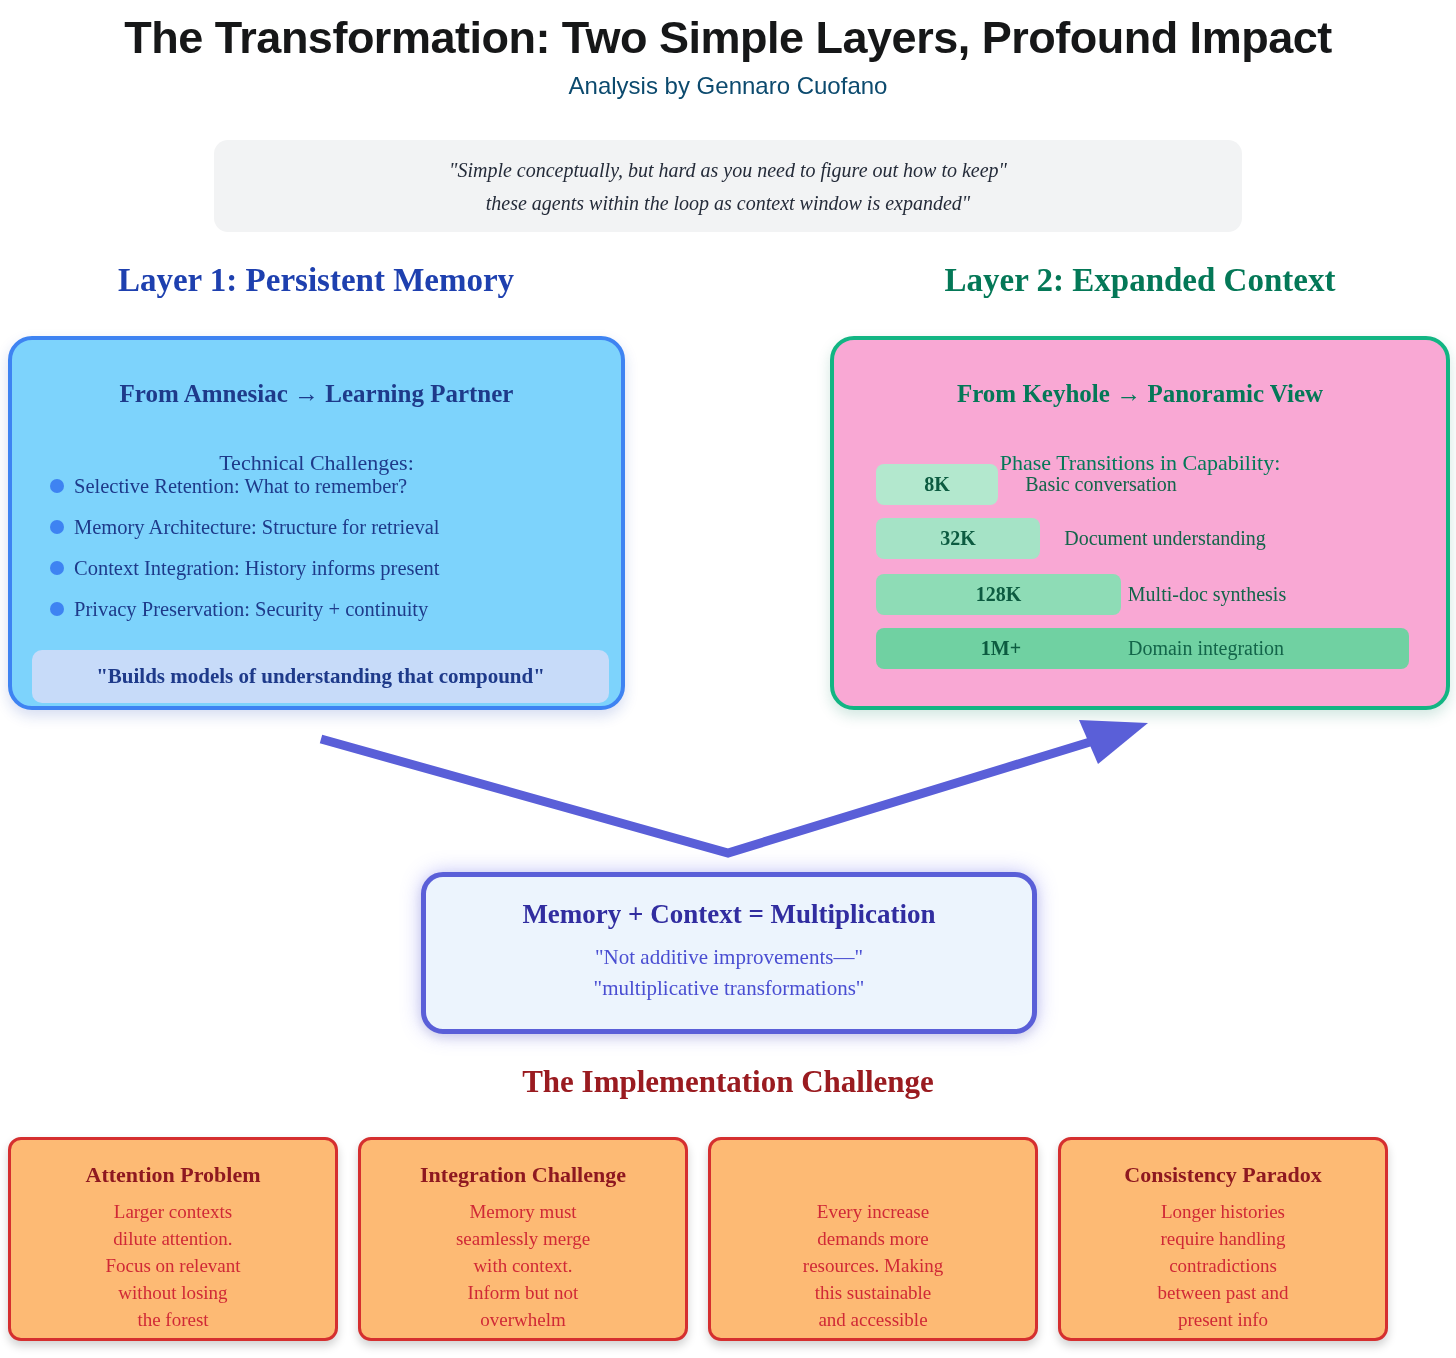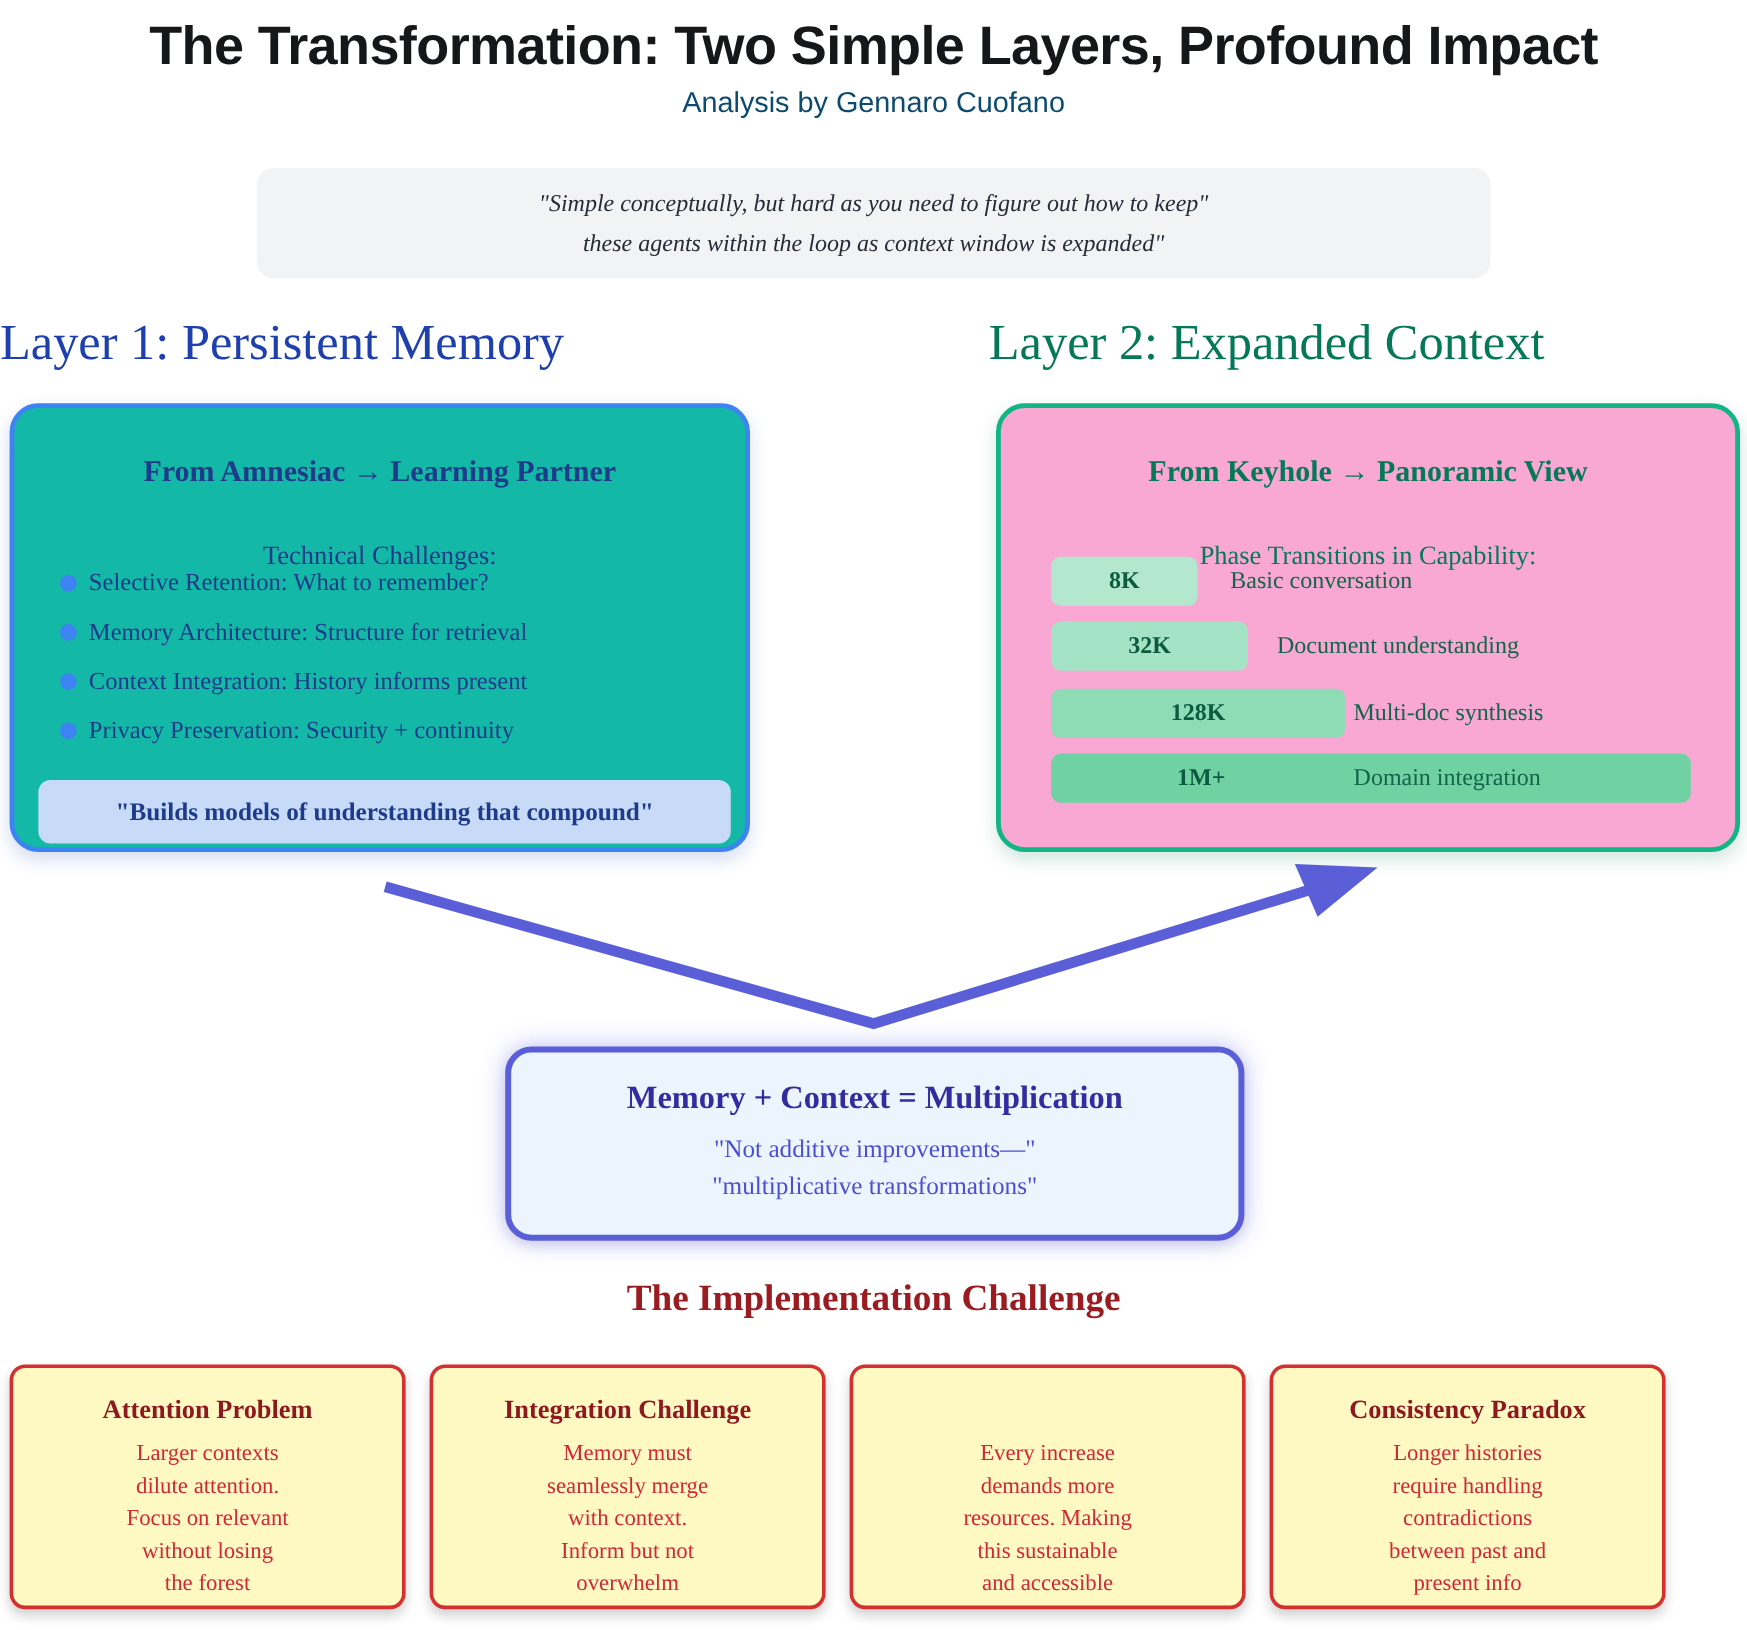--- a/index.html
+++ b/index.html
@@ -11,26 +11,26 @@
   .abs { position:absolute; }
   .sans { font-family:"Liberation Sans","DejaVu Sans",sans-serif; }
   .center { text-align:center; }
 
   #main-title { left:0; top:12px; width:1456px; font-size:45px; font-weight:700; color:#161718; letter-spacing:-0.5px;text-align:center; }
   #subtitle   { left:0; top:72px; width:1456px; font-size:24px; color:#0c4a6e; }
 
   #quote-box { left:214px; top:140px; width:1028px; height:92px; background:#f2f3f4; border-radius:14px; padding-top:14px; }
   .quote-line { font-style:italic; font-size:20px; color:#242b39; line-height:33px; text-align:center; }
 
-  .layer-heading { top:262px; width:632px; font-size:42px; font-weight:400; }
+  .layer-heading { top:262px; width:632px; font-size:33px; font-weight:700; text-align:center; }
   #layer1-heading { left:0;   color:#1e40af; }
   #layer2-heading { left:824px; color:#047857; }
 
   .big-box { top:336px; height:374px; border-radius:24px; }
-  #memory-box  { left:8px;   width:617px; background:#14b8a6; border:4px solid #3e83f2; box-shadow:0 6px 14px rgba(30,64,175,.18); }
+  #memory-box  { left:8px;   width:617px; background:#7dd3fc; border:4px solid #3e83f2; box-shadow:0 6px 14px rgba(30,64,175,.18); }
   #context-box { left:830px; width:620px; background:#f9a8d4; border:4px solid #12b583; box-shadow:0 6px 14px rgba(4,120,87,.18); }
 
   .from-line { position:absolute; left:0; top:40px; width:100%; text-align:center; font-size:25px; font-weight:700; }
   #memory-box .from-line { color:#1e3a8a; }
   #context-box .from-line { color:#047857; }
   .section-heading { position:absolute; left:0; top:110px; width:100%; text-align:center; font-size:22px; font-weight:400; }
   #memory-box .section-heading { color:#1e3a8a; }
   #context-box .section-heading { color:#047857; }
 
   .bullet-row { position:absolute; left:38px; right:16px; height:26px; }
@@ -49,21 +49,21 @@
 
   #multiplication-box { left:421px; top:872px; width:616px; height:162px; background:#ecf4fd; border:5px solid #5a5fd8; border-radius:22px;
                         box-shadow:0 0 20px rgba(99,102,241,.40), 0 4px 10px rgba(0,0,0,.08); }
   .mult-title { position:absolute; left:0; top:22px; width:100%; text-align:center; font-size:27px; font-weight:700; color:#312da0; }
   .mult-quote { position:absolute; left:0; width:100%; text-align:center; font-size:21px; color:#4a4ed2; }
   #mult-q1 { top:68px; }
   #mult-q2 { top:99px; }
 
   #impl-heading { left:0; top:1064px; width:1456px; text-align:center; font-size:31px; font-weight:700; color:#9a1b20; }
 
-  .challenge-box { position:absolute; top:1137px; width:330px; height:204px; background:#fef9c3; border:3px solid #d52f2f; border-radius:13px;
+  .challenge-box { position:absolute; top:1137px; width:330px; height:204px; background:#fdba74; border:3px solid #d52f2f; border-radius:13px;
                    box-shadow:0 5px 10px rgba(0,0,0,.18); }
   .challenge-title { position:absolute; left:0; top:22px; width:100%; text-align:center; font-size:22px; font-weight:700; color:#8e1820; }
   .challenge-body  { position:absolute; left:0; top:58px; width:100%; text-align:center; font-size:19px; line-height:27px; color:#d02936; }
 </style>
 </head>
 <body>
 
 <div id="main-title" class="abs sans center">The Transformation: Two Simple Layers, Profound Impact</div>
 <div id="subtitle" class="abs sans center">Analysis by Gennaro Cuofano</div>
 

